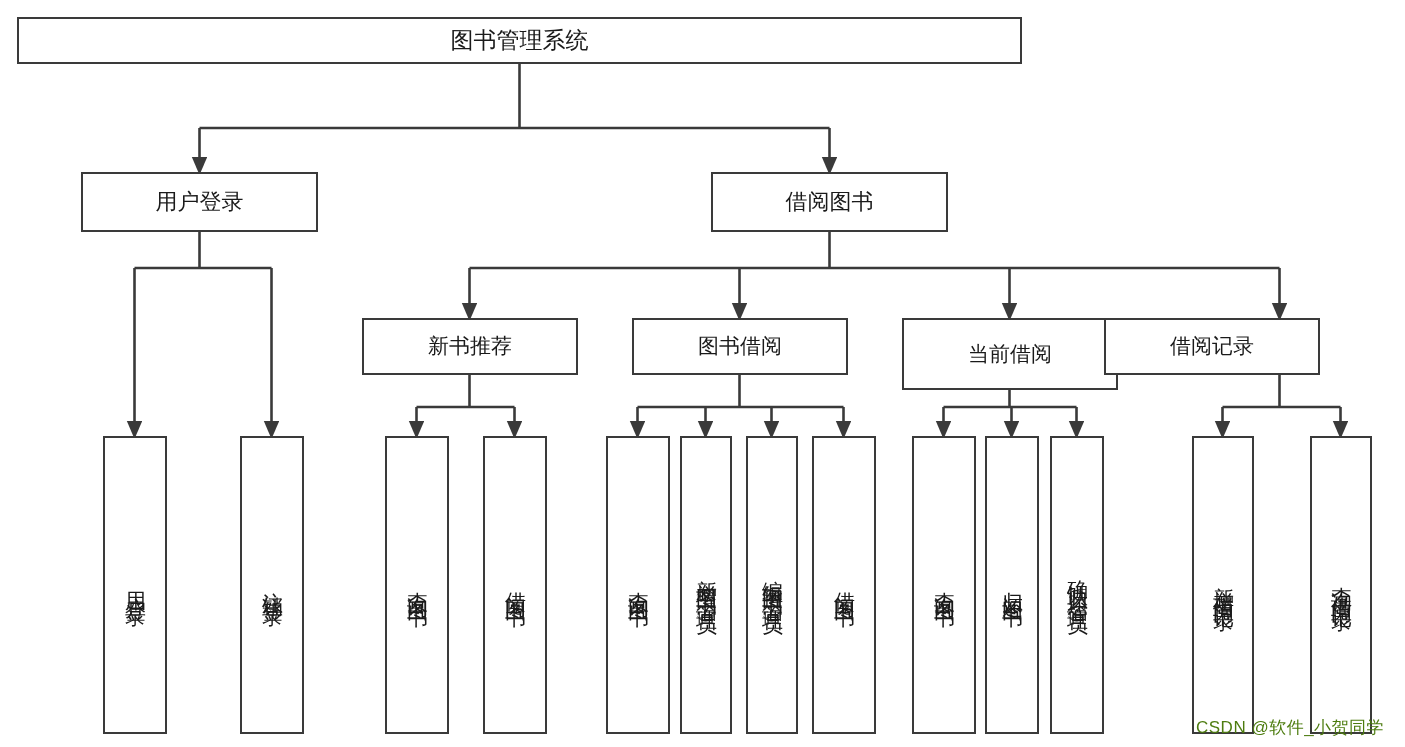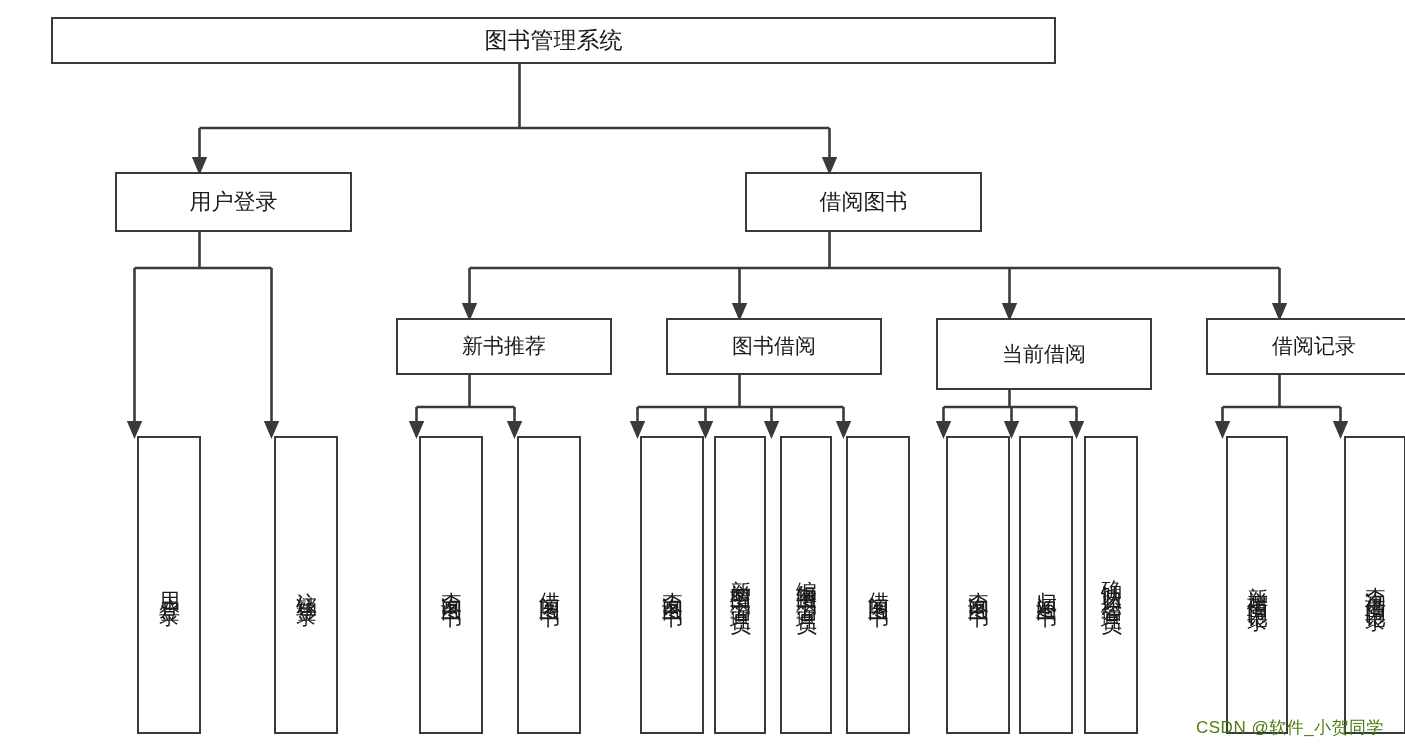--- a/index.html
+++ b/index.html
@@ -30,21 +30,20 @@
     position: absolute;
     box-sizing: border-box;
     border: 2.5px solid #3a3a3a;
     background: #ffffff;
     color: #1a1a1a;
     display: flex;
     align-items: center;
     justify-content: center;
     text-align: center;
     line-height: 1.18;
-    margin-left: 34px;
   }
   .node.root {
     font-size: 23px;
   }
   .node.lvl1 {
     font-size: 22px;
   }
   .node.lvl2 {
     font-size: 21px;
   }
@@ -137,21 +136,21 @@
   </svg>
 
   <div class="node root" style="left: 17px; top: 17px; width: 1005px; height: 47px;">图书管理系统</div>
 
   <div class="node lvl1" style="left: 81px; top: 172px; width: 237px; height: 60px;">用户登录</div>
   <div class="node lvl1" style="left: 711px; top: 172px; width: 237px; height: 60px;">借阅图书</div>
 
   <div class="node lvl2" style="left: 362px; top: 318px; width: 216px; height: 57px;">新书推荐</div>
   <div class="node lvl2" style="left: 632px; top: 318px; width: 216px; height: 57px;">图书借阅</div>
   <div class="node lvl2" style="left: 902px; top: 318px; width: 216px; height: 72px;">当前借阅</div>
-  <div class="node lvl2" style="left: 1172px; top: 318px; width: 216px; height: 57px;">借阅记录</div>
+  <div class="node lvl2" style="left: 1104px; top: 318px; width: 216px; height: 57px;">借阅记录</div>
 
   <div class="node leaf" style="left: 103px; top: 436px; width: 64px; height: 298px; align-items: center;">用户登录</div>
   <div class="node leaf" style="left: 240px; top: 436px; width: 64px; height: 298px; align-items: center;">注销登录</div>
   <div class="node leaf" style="left: 385px; top: 436px; width: 64px; height: 298px; align-items: center;">查询图书</div>
   <div class="node leaf" style="left: 483px; top: 436px; width: 64px; height: 298px; align-items: center;">借阅图书</div>
   <div class="node leaf" style="left: 606px; top: 436px; width: 64px; height: 298px; align-items: center;">查询图书</div>
   <div class="node leaf tall" style="left: 680px; top: 436px; width: 52px; height: 298px; align-items: center;">新增图书（管理员）</div>
   <div class="node leaf tall" style="left: 746px; top: 436px; width: 52px; height: 298px; align-items: center;">编辑图书（管理员）</div>
   <div class="node leaf" style="left: 812px; top: 436px; width: 64px; height: 298px; align-items: center;">借阅图书</div>
   <div class="node leaf" style="left: 912px; top: 436px; width: 64px; height: 298px; align-items: center;">查询图书</div>

